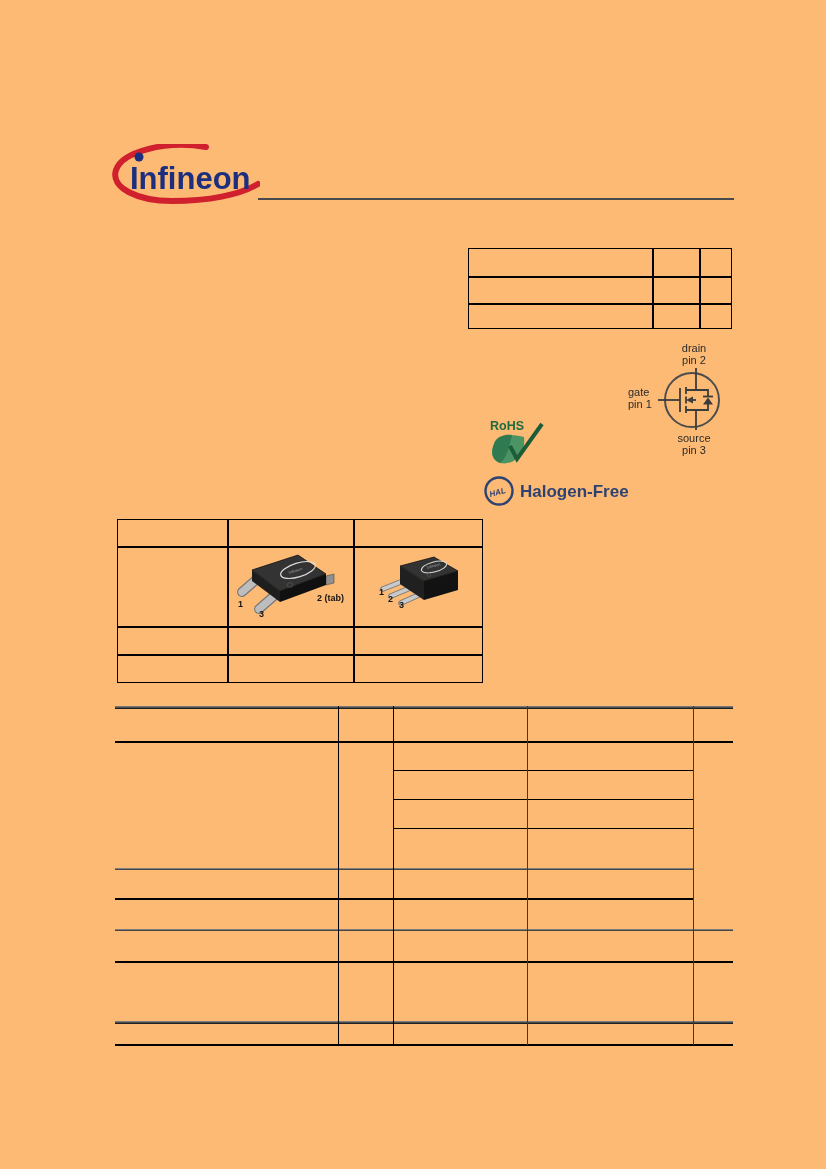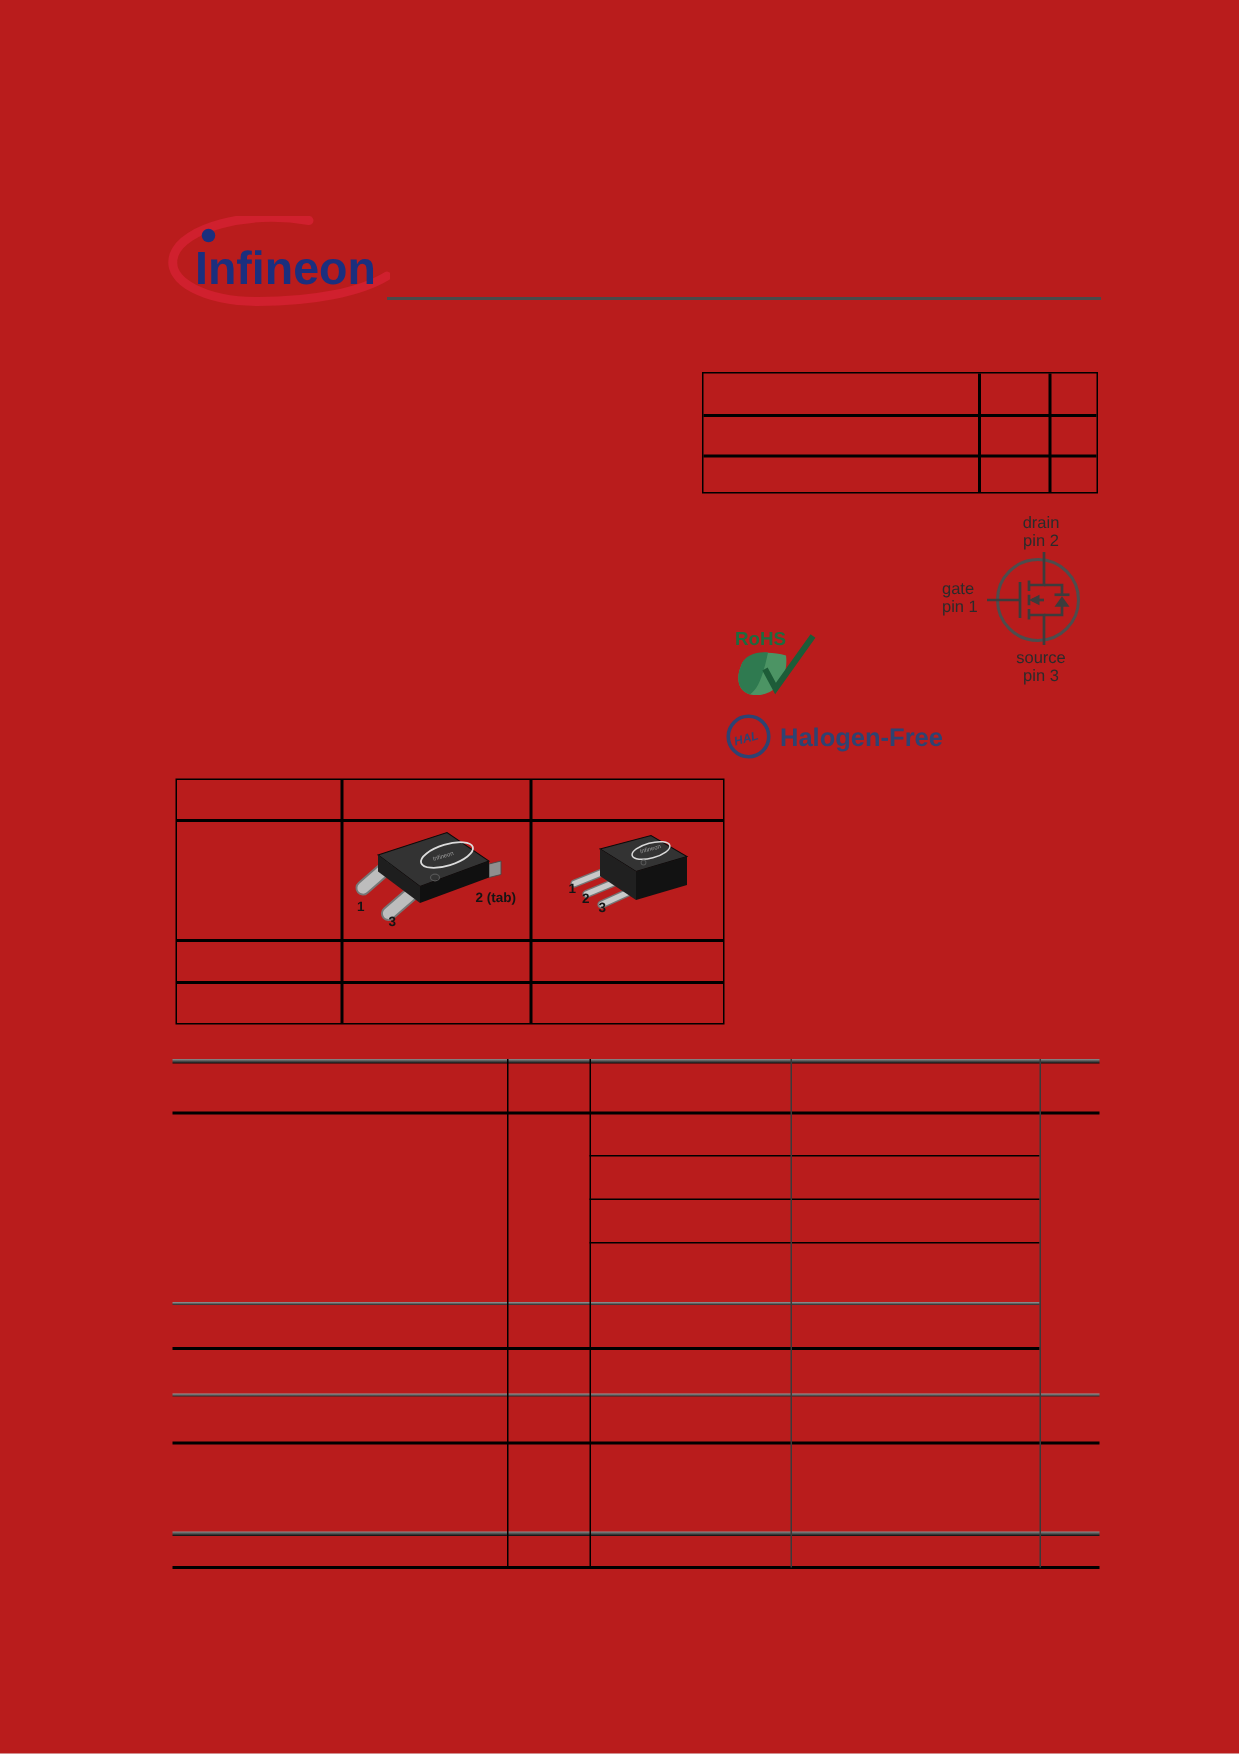--- a/index.html
+++ b/index.html
@@ -1,16 +1,16 @@
 <!DOCTYPE html>
 <html><head>
 <meta charset="utf-8">
 <style>
   html,body{margin:0;padding:0;background:#e8e8e8;}
-  .page{position:relative;width:826px;height:1169px;background:#b91c1c;margin:0 auto;
+  .page{position:relative;width:826px;height:1169px;background:#fdba74;margin:0 auto;
         font-family:"Liberation Sans",sans-serif;overflow:hidden;}
   .abs{position:absolute;}
   .hline,.vline{position:absolute;}
   .grad-dark{background:linear-gradient(#8f8f8f,#0a0a0a);}
   .grad-gray{background:linear-gradient(#9a9a9a,#2a2a2a);}
   .black{background:#000;}
   .soft{background:#3a3a3a;}
   
   .ordering-table{left:468px;top:248px;width:264px;height:81px;border:1.8px solid #000;box-sizing:border-box;}
   .package-table{left:117px;top:519px;width:366px;height:164px;border:1.7px solid #000;box-sizing:border-box;}

